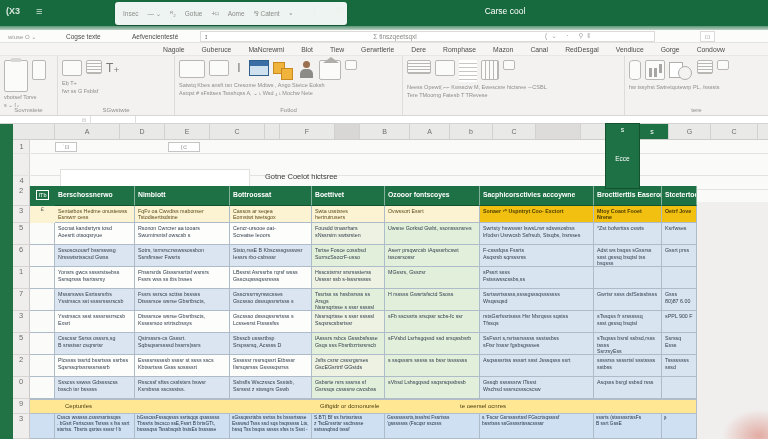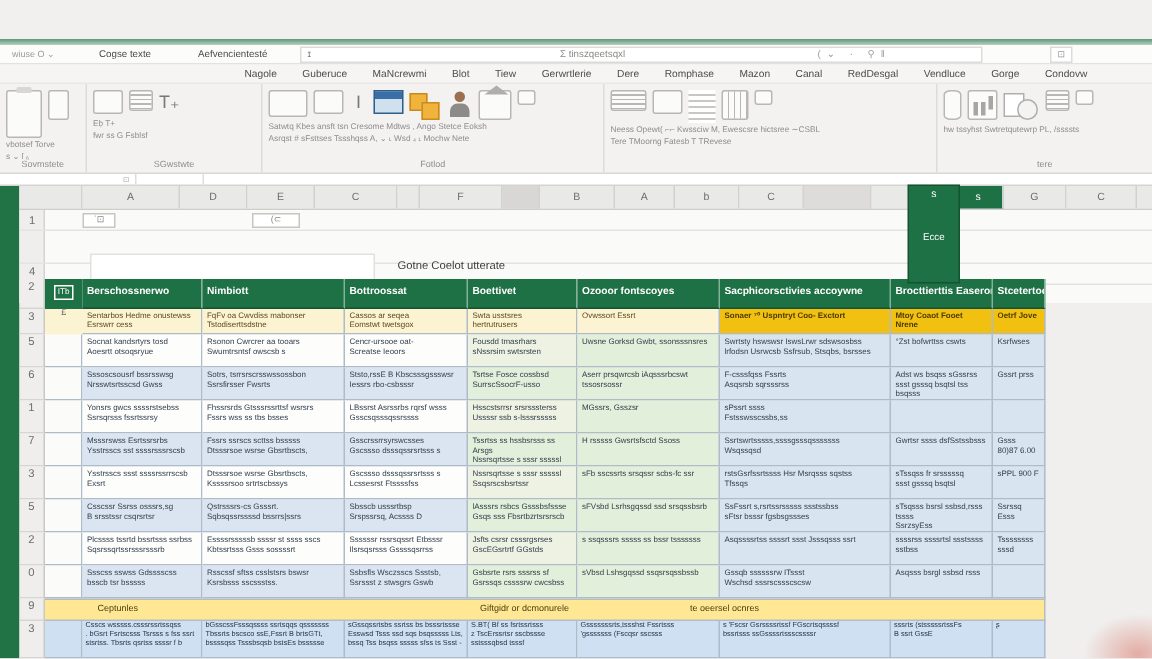--- a/index.html
+++ b/index.html
@@ -142,20 +142,38 @@
 
   .rightvoid{position:absolute;left:697px;top:16px;width:71px;height:299px;background:#f0efee;}
   .smudge{position:absolute;left:722px;top:285px;width:46px;height:30px;
           background:radial-gradient(ellipse at 80% 90%,rgba(224,160,150,.85),rgba(224,160,150,0) 70%);}
 </style>
 </head>
 <body>
 
 <div class="screen">
 
+  <div class="titlebar">
+    <span class="logo">(X3</span>
+    <span class="hamburger">≡</span>
+    <div class="qat">
+
+    <span>Insec</span>
+        <span>— ⌄</span>
+        <span>ᴿ₂</span>
+        <span>Gotue</span>
+        <span>+⌑</span>
+        <span>Aome</span>
+        <span>⅋ Catent</span>
+        <span>∘</span>
+      </div>
+    <span class="tglyph g1">ƒ</span>
+    <span class="tglyph g2">+Ɲ</span>
+    <div class="apptitle">Carse cool</div>
+  </div>
   <div class="subbar"></div>
 
   <div class="frow1">
     <span class="smalltxt">wiuse O ⌄</span>
     <span class="namebox">Cogse texte</span>
     <span class="fxlabel">Aefvencientesté</span>
     <div class="input">
       <span>ɪ</span>
       <span class="ival">Ʃ tinszqeetsqxl</span>
     </div>
@@ -275,21 +293,21 @@
     <div class="prerows">
       <div class="gutcol"></div>
       <span class="gnum" style="top:2px">1</span>
       <span class="gnum" style="top:36px">4</span>
       <div class="hline" style="top:13px"></div>
       <div class="hline" style="top:35px"></div>
       <div class="hline" style="top:49px"></div>
       <div class="minibox" style="left:42px;top:2px;width:22px;height:10px">ʾ⊡</div>
       <div class="minibox" style="left:155px;top:2px;width:32px;height:10px">(⊂</div>
       <div class="whitecell"></div>
-      <div class="sheethead">Gotne Coelot utterate</div>
+      <div class="sheethead">Gotne Coelot hictsree</div>
       <div class="faintrow">
         <span class="fl">C</span>
         <span class="fl">Y</span>
         <span class="fl">C</span>
         <span class="fl"></span>
         <span class="fl">C</span>
         <span class="fl">L</span>
         <span class="fl">X</span>
         <span class="fl"></span>
       </div>

